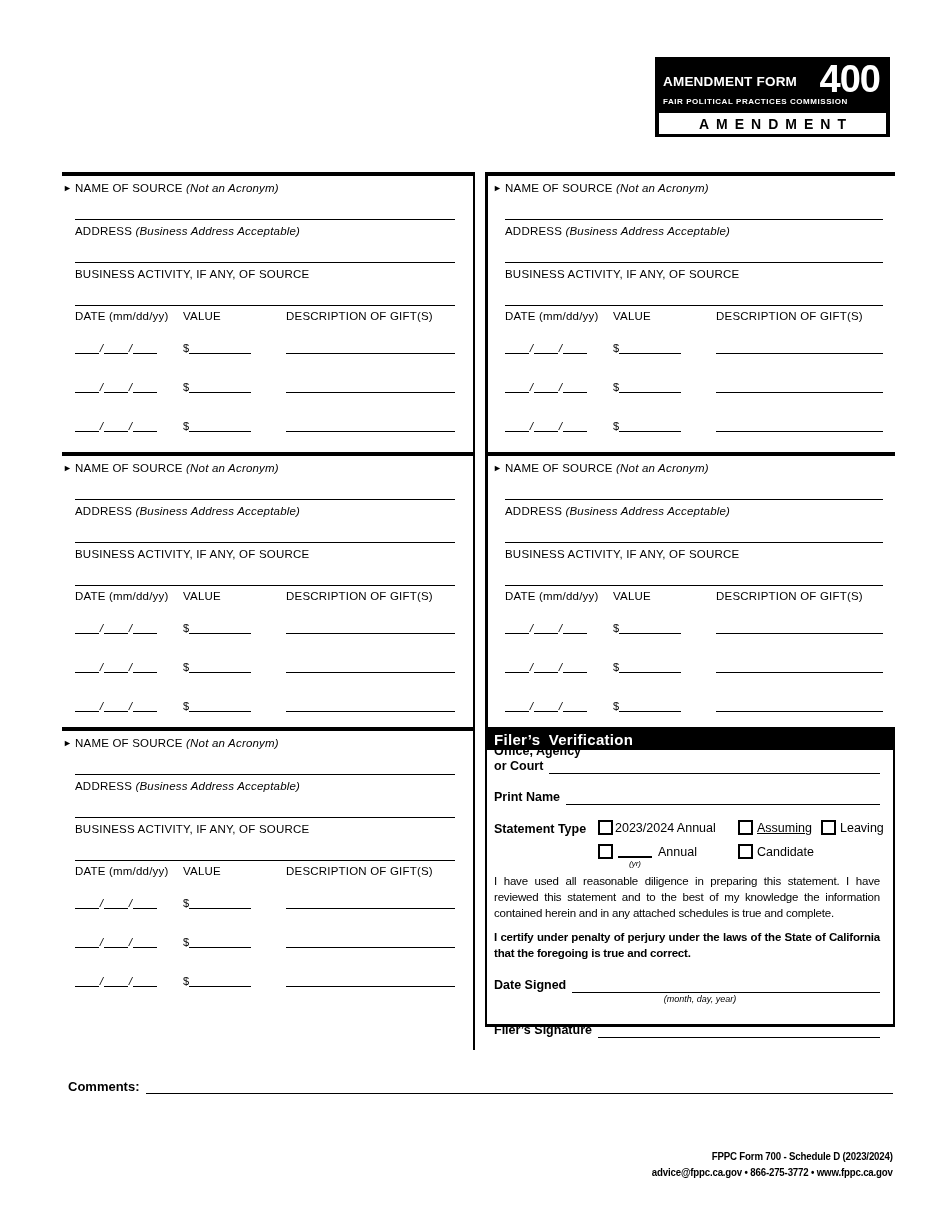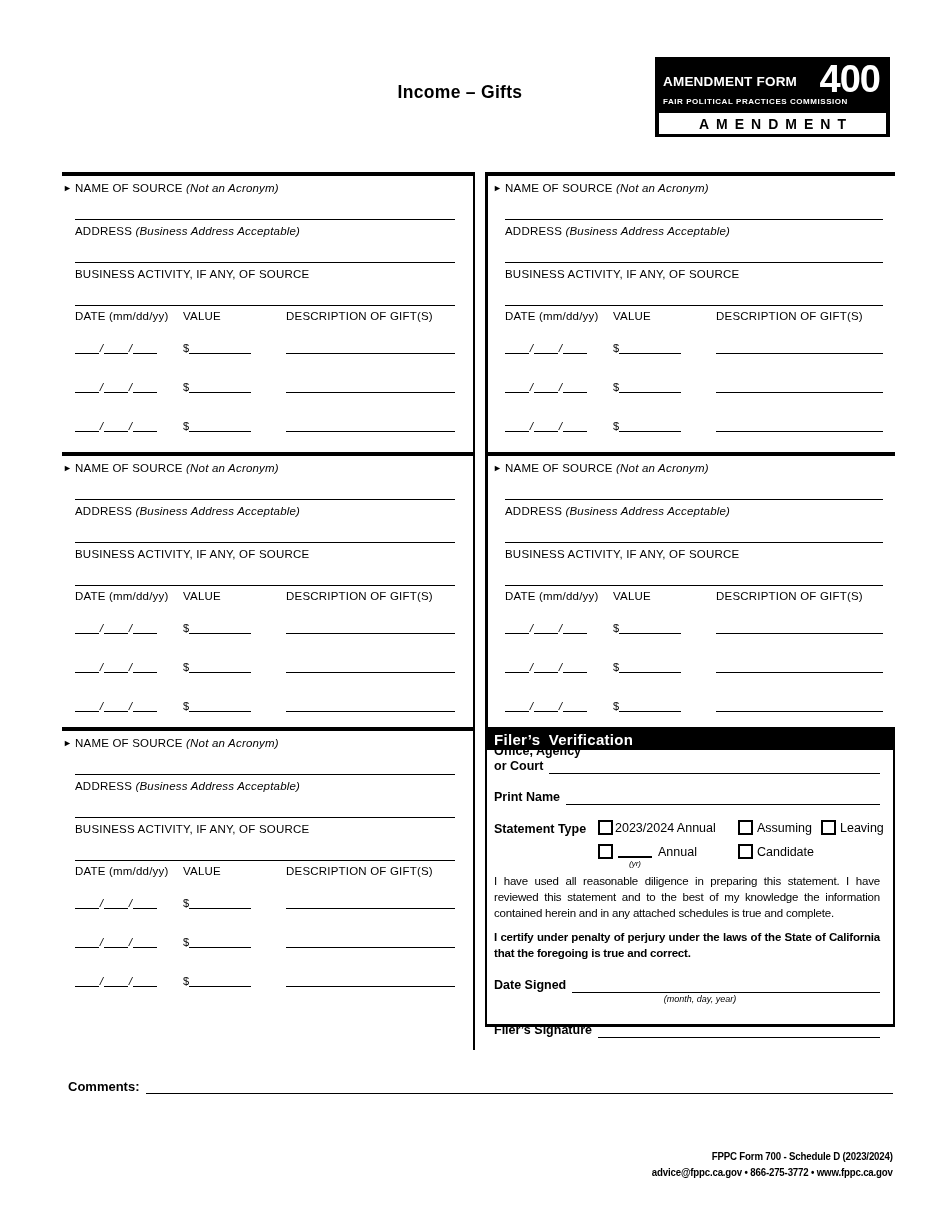--- a/index.html
+++ b/index.html
@@ -63,21 +63,21 @@
   .vrow { display:flex; align-items:flex-end; }
   .row-pn { margin-top:16px; }
   .row-oa { margin-top:9px; position:relative; }
   .oa-top { position:absolute; left:0; top:-15px; }
 
   .st { position:relative; height:46px; margin-top:15px; margin-right:-6px; font-size:12.5px; }
   .st .vlab { position:absolute; left:0; top:2px; }
   .cb { position:absolute; width:15px; height:15px; border:2px solid #000; background:#fff; }
   .cb-lab { position:absolute; font-size:12.5px; line-height:15px; white-space:nowrap; }
   .cb-a1 { left:104px; top:0; }   .lab-a1 { left:121px; top:1px; }
-  .cb-as { left:244px; top:0; }   .lab-as { left:263px; top:1px; }
+  .cb-as { left:244px; top:0; }   .lab-as { left:263px; top:1px;text-decoration:underline; }
   .cb-lv { left:327px; top:0; }   .lab-lv { left:346px; top:1px; }
   .cb-a2 { left:104px; top:24px; }
   .yrline { position:absolute; left:124px; top:36px; width:34px; border-bottom:2px solid #000; }
   .yrnote { position:absolute; left:124px; top:39px; width:34px; text-align:center; font-size:8px; font-style:italic; }
   .lab-a2 { left:164px; top:25px; }
   .cb-cd { left:244px; top:24px; } .lab-cd { left:263px; top:25px; }
 
   .para { font-size:11.5px; line-height:16px; text-align:justify; letter-spacing:-.2px; margin-top:7px; }
   .para.bold { font-weight:bold; margin-top:8px; }
 
@@ -90,21 +90,20 @@
   .comments .vlab { font-size:13px; }
   .footer { position:absolute; right:57px; top:1148px; text-align:right; font-weight:bold; }
   .footer div { font-size:11px; line-height:16px; transform:scaleX(.88); transform-origin:right center; letter-spacing:-.2px; }
 </style>
 </head>
 <body>
 
 <div id="page">
 
   <div class="hdr-title">
-    <div class="t2">Income – Gifts</div>
   </div>
 
   <div class="badge">
     <div class="badge-row1">
       <span class="badge-ca">AMENDMENT FORM</span>
       <span class="badge-num">400</span>
     </div>
     <div class="badge-fppc">FAIR POLITICAL PRACTICES COMMISSION</div>
     <div class="badge-banner">AMENDMENT</div>
   </div>

